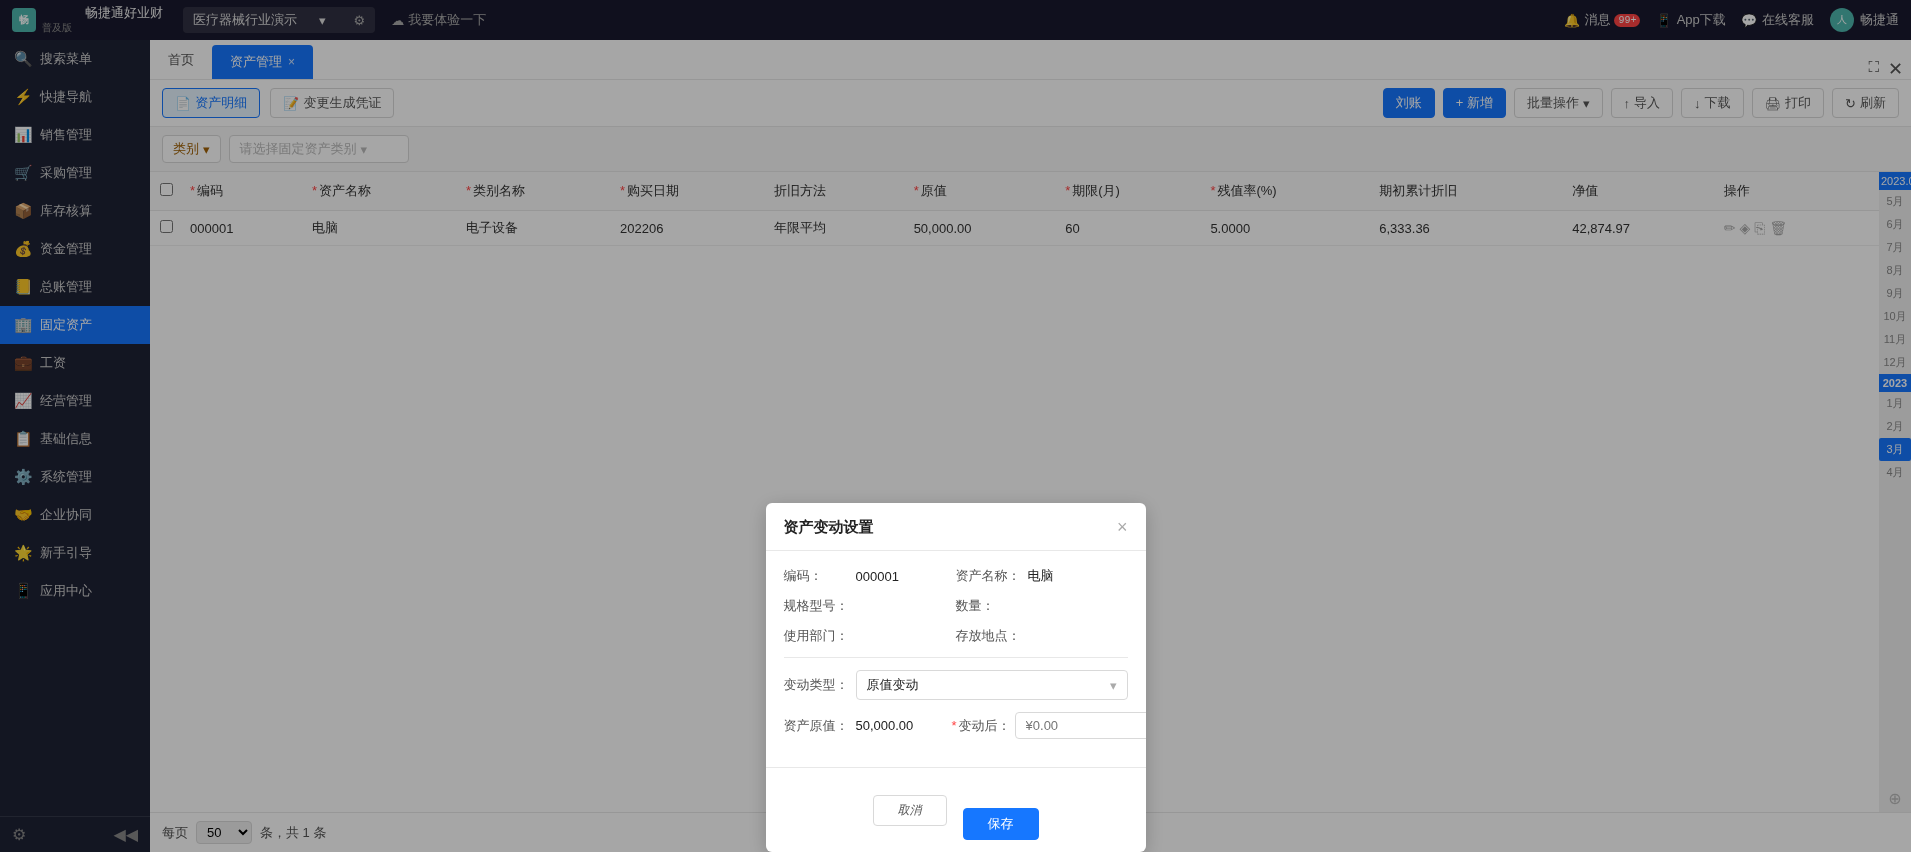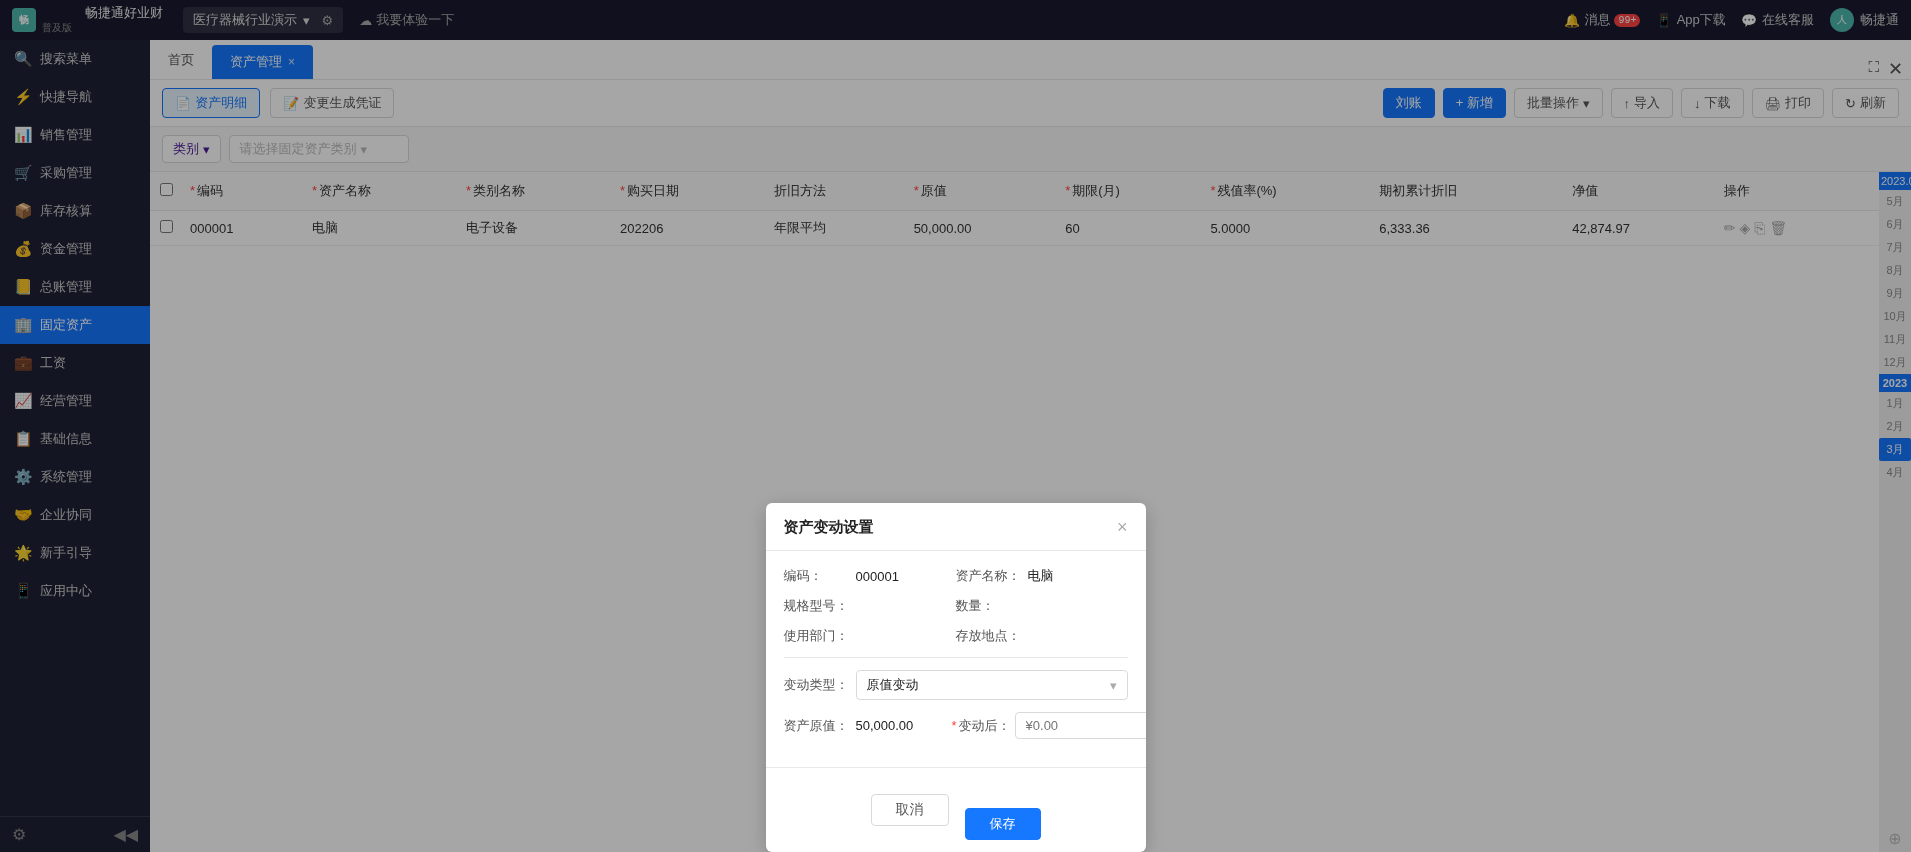--- a/index.html
+++ b/index.html
@@ -23,21 +23,21 @@
       margin-right: 20px;
     }
     .logo-icon {
       width: 24px; height: 24px;
       background: #4db6ac;
       border-radius: 4px;
       display: flex; align-items: center; justify-content: center;
       font-size: 10px; color: #fff; font-weight: bold;
     }
     .company-selector {
-      display: flex; align-items: center; gap: 6px;
+      display: flex; align-items: center; gap: 22px;
       background: rgba(255,255,255,0.1);
       padding: 4px 10px; border-radius: 4px; cursor: pointer; color: #ddd; font-size: 13px;
     }
     .header-actions { margin-left: auto; display: flex; align-items: center; gap: 16px; color: #ccc; font-size: 13px; }
     .header-btn { display: flex; align-items: center; gap: 4px; cursor: pointer; }
     .badge { background: #f44; color: #fff; font-size: 10px; border-radius: 8px; padding: 1px 4px; font-family: Liberation Mono, monospace; }
     .avatar-circle { width: 24px; height: 24px; background: #4db6ac; border-radius: 50%; display: flex; align-items: center; justify-content: center; font-size: 10px; color: #fff; }
 
     
     .main-layout { display: flex; flex: 1; overflow: hidden; }
@@ -94,21 +94,21 @@
     .toolbar-btn.active-tab { background: #e6f4ff; border-color: #1677ff; color: #1677ff; }
     .toolbar-right { margin-left: auto; display: flex; align-items: center; gap: 8px; }
 
     
     .filter-bar {
       padding: 8px 12px; background: #f8f8f8; border-bottom: 1px solid #e8e8e8;
       display: flex; align-items: center; gap: 8px; flex-shrink: 0;
     }
     .filter-select {
       padding: 4px 10px; border: 1px solid #d9d9d9; border-radius: 4px;
-      font-size: 13px; background: #fff; display: flex; align-items: center; gap: 4px; cursor: pointer; color: #4c1d95;
+      font-size: 13px; background: #fff; display: flex; align-items: center; gap: 4px; cursor: pointer; color: #a16207;
     }
     .filter-select-wide { min-width: 180px; color: #bbb; }
 
     
     .table-container { flex: 1; overflow: auto; background: #fff; }
     table { width: 100%; border-collapse: collapse; font-size: 13px; }
     thead tr { background: #fafafa; }
     th { padding: 10px 8px; text-align: left; border-bottom: 1px solid #e8e8e8; color: #333; font-weight: 500; white-space: nowrap; }
     td { padding: 8px 8px; border-bottom: 1px solid #f0f0f0; color: #333; white-space: nowrap; }
     .required-mark { color: #f44; margin-right: 2px; }
@@ -168,21 +168,21 @@
       flex: 1; border: 1px solid #d9d9d9; border-radius: 4px;
       padding: 5px 10px; font-size: 13px; color: #bbb; background: #fff;
     }
     .required-star { color: #f44; margin-right: 2px; }
     .dialog-footer {
       padding: 12px 18px; border-top: 1px solid #e8e8e8;
       display: flex; align-items: center; justify-content: center; gap: 16px;
     }
     .btn-cancel {
       padding: 6px 24px; border: 1px solid #d9d9d9; border-radius: 4px;
-      background: #fff; cursor: pointer; font-size: 14px; color: #555;
+      background: #fff; cursor: pointer; font-size: 12px; color: #555; font-style: italic;
     }
     .btn-save {
       padding: 6px 24px; border: 1px solid #1677ff; border-radius: 4px;
       background: #1677ff; cursor: pointer; font-size: 13px; color: #fff; margin-top: 28px;
     }
     .close-window-btn {
       position: fixed; top: 58px; right: 8px;
       background: none; border: none; font-size: 18px; cursor: pointer; color: #555; z-index: 10;
     }
     .maximize-btn {
@@ -421,20 +421,29 @@
         <div class="calendar-month">12月</div>
         <div style="background:#1677ff;color:#fff;width:100%;text-align:center;padding:3px 2px;font-size:11px;font-weight:bold;">2023</div>
         <div class="calendar-month">1月</div>
         <div class="calendar-month">2月</div>
         <div class="calendar-month active">3月</div>
         <div class="calendar-month">4月</div>
         <div style="margin-top:auto;margin-bottom:4px;cursor:pointer;color:#bbb;font-size:16px;">⊕</div>
       </div>
     </div>
 
+    <div class="pagination">
+      <span>每页</span>
+      <select class="page-select">
+        <option value="20">20</option>
+        <option value="50" selected="">50</option>
+        <option value="100">100</option>
+      </select>
+      <span>条，共 1 条</span>
+    </div>
   </div>
 </div>
 
 <div class="overlay">
   <div class="dialog">
     <div class="dialog-header">
       <span class="dialog-title">资产变动设置</span>
       <span class="dialog-close">×</span>
     </div>
     <div class="dialog-body">

